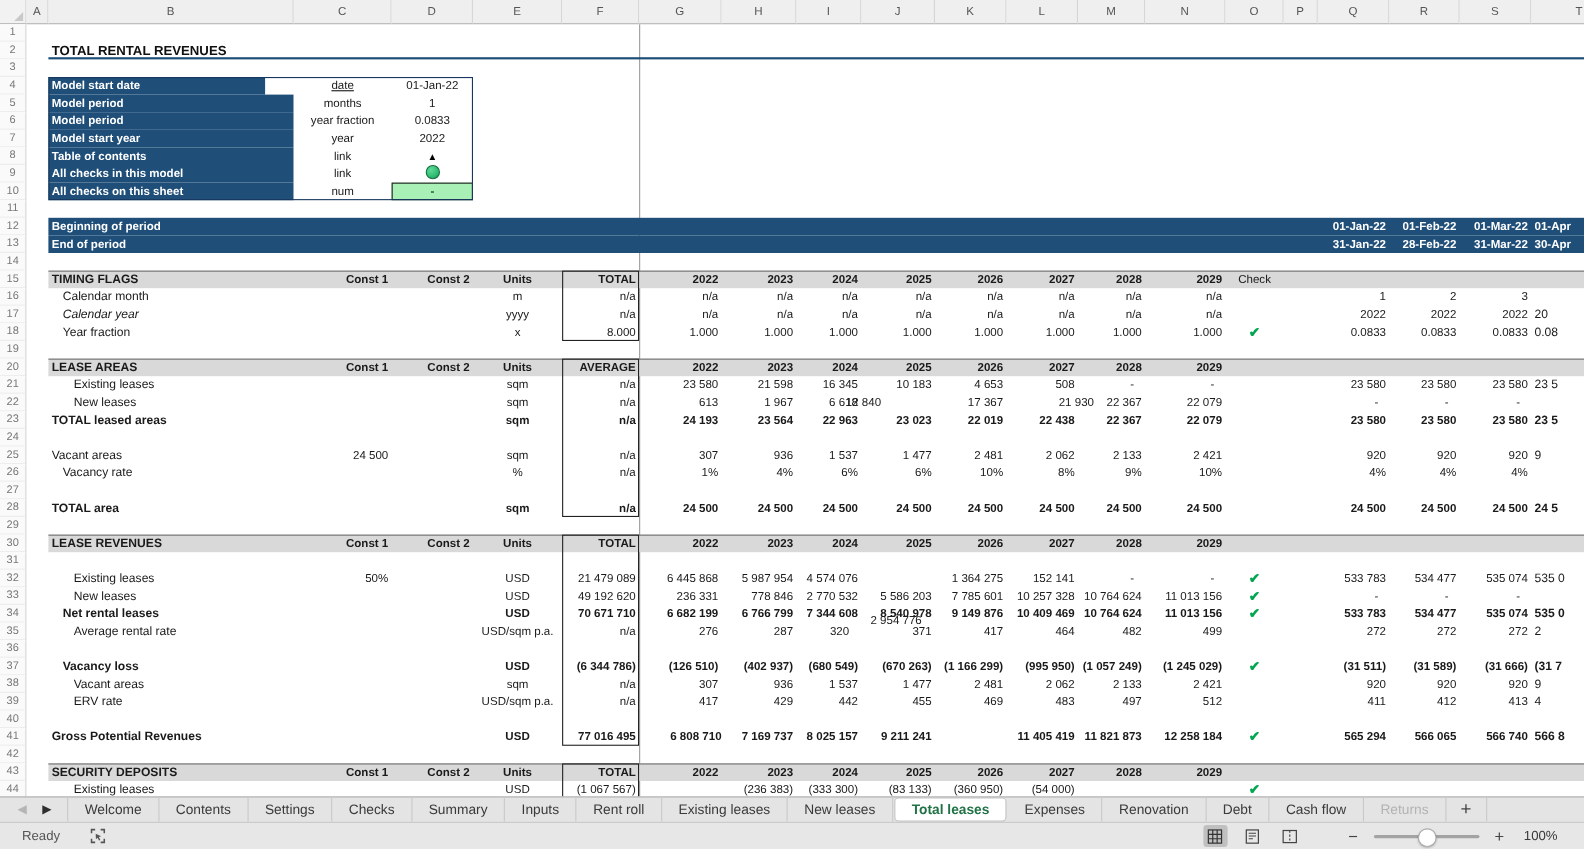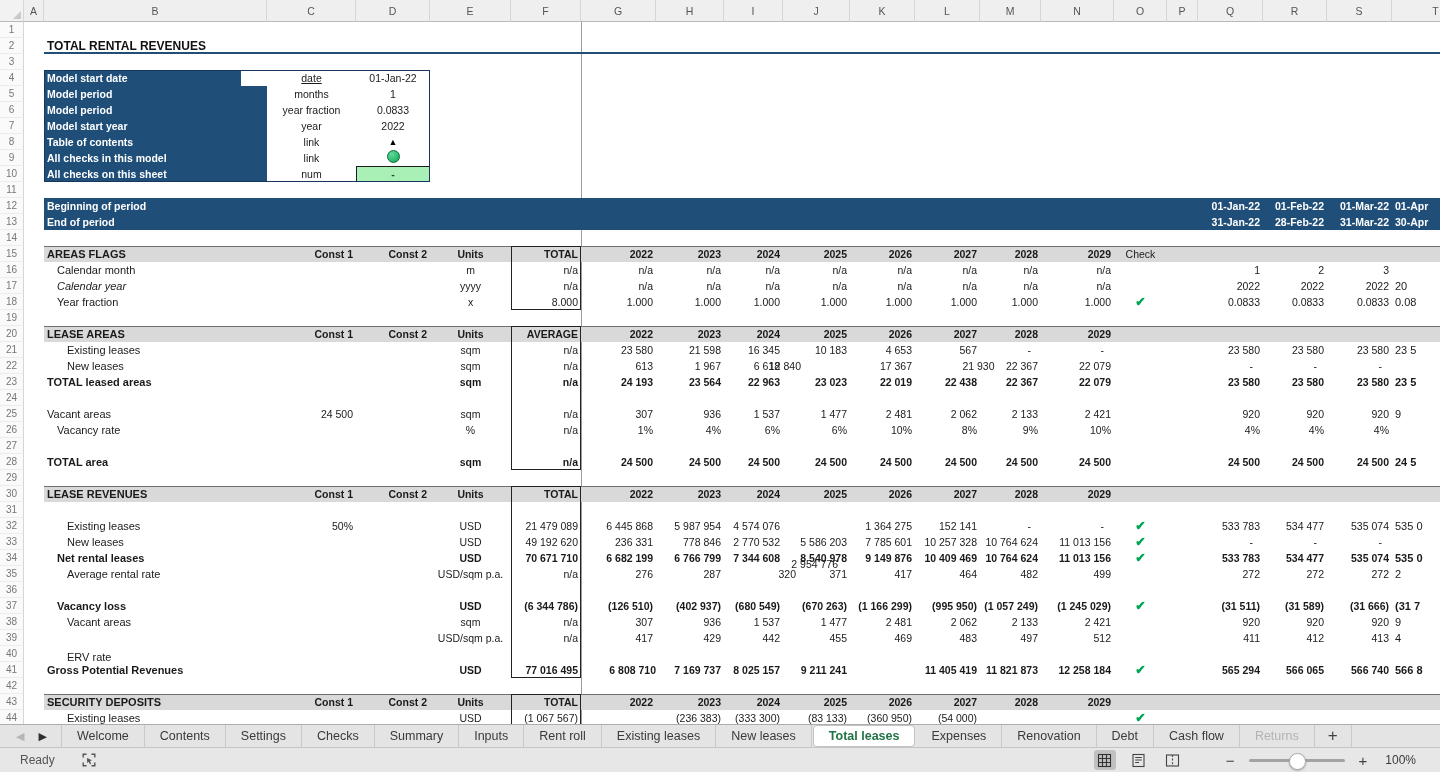--- a/index.html
+++ b/index.html
@@ -168,21 +168,21 @@
         <div class="cell ar w" style="left: 1263px; width: 64px;">28-Feb-22</div>
         <div class="cell ar w" style="left: 1327px; width: 65px;">31-Mar-22</div>
         <div class="cell al w l" style="left: 1392px; width: 88px;">30-Apr</div>
       </div>
       <div class="grow" style="top: 230px;">
         <div class="rownum">14</div>
       </div>
       <div class="grow" style="top: 246px;">
         <div class="band gray"></div>
         <div class="rownum">15</div>
-        <div class="cell al b" style="left: 44px; width: 223px;">AREAS FLAGS</div>
+        <div class="cell al b" style="left: 44px; width: 223px;">TIMING FLAGS</div>
         <div class="cell ar b" style="left: 267px; width: 89px;">Const 1</div>
         <div class="cell ar b" style="left: 356px; width: 74px;">Const 2</div>
         <div class="cell ac b" style="left: 430px; width: 81px;">Units</div>
         <div class="cell ar b" style="left: 511px; width: 70px;">TOTAL</div>
         <div class="cell ar b" style="left: 581px; width: 75px;">2022</div>
         <div class="cell ar b" style="left: 656px; width: 68px;">2023</div>
         <div class="cell ar b" style="left: 724px; width: 59px;">2024</div>
         <div class="cell ar b" style="left: 783px; width: 67px;">2025</div>
         <div class="cell ar b" style="left: 850px; width: 65px;">2026</div>
         <div class="cell ar b" style="left: 915px; width: 65px;">2027</div>
@@ -267,21 +267,21 @@
       <div class="grow" style="top: 342px;">
         <div class="rownum">21</div>
         <div class="cell al i2" style="left: 44px; width: 223px;">Existing leases</div>
         <div class="cell ac" style="left: 430px; width: 81px;">sqm</div>
         <div class="cell ar" style="left: 511px; width: 70px;">n/a</div>
         <div class="cell ar" style="left: 581px; width: 75px;">23 580</div>
         <div class="cell ar" style="left: 656px; width: 68px;">21 598</div>
         <div class="cell ar" style="left: 724px; width: 59px;">16 345</div>
         <div class="cell ar" style="left: 783px; width: 67px;">10 183</div>
         <div class="cell ar" style="left: 850px; width: 65px;">4 653</div>
-        <div class="cell ar" style="left: 915px; width: 65px;">567</div>
+        <div class="cell ar" style="left: 915px; width: 65px;">508</div>
         <div class="cell ar dash" style="left: 980px; width: 61px;">-</div>
         <div class="cell ar dash" style="left: 1041px; width: 73px;">-</div>
         <div class="cell ar" style="left: 1198px; width: 65px;">23 580</div>
         <div class="cell ar" style="left: 1263px; width: 64px;">23 580</div>
         <div class="cell ar" style="left: 1327px; width: 65px;">23 580</div>
         <div class="cell al l" style="left: 1392px; width: 88px;">23 5</div>
       </div>
       <div class="grow" style="top: 358px;">
         <div class="rownum">22</div>
         <div class="cell al i2" style="left: 44px; width: 223px;">New leases</div>
@@ -457,21 +457,21 @@
         <div class="cell ar b" style="left: 1327px; width: 65px;">535 074</div>
         <div class="cell al b l" style="left: 1392px; width: 88px;">535 0</div>
       </div>
       <div class="grow" style="top: 566px;">
         <div class="rownum">35</div>
         <div class="cell al i2" style="left: 44px; width: 223px;">Average rental rate</div>
         <div class="cell ac" style="left: 430px; width: 81px;">USD/sqm p.a.</div>
         <div class="cell ar" style="left: 511px; width: 70px;">n/a</div>
         <div class="cell ar" style="left: 581px; width: 75px;">276</div>
         <div class="cell ar" style="left: 656px; width: 68px;">287</div>
-        <div class="cell ar" style="left: 740px; width: 59px;">320</div>
+        <div class="cell ar" style="left: 716px; width: 59px;">320</div>
         <div class="cell ar" style="left: 783px; width: 67px;">371</div>
         <div class="cell ar" style="left: 850px; width: 65px;">417</div>
         <div class="cell ar" style="left: 915px; width: 65px;">464</div>
         <div class="cell ar" style="left: 980px; width: 61px;">482</div>
         <div class="cell ar" style="left: 1041px; width: 73px;">499</div>
         <div class="cell ar" style="left: 1198px; width: 65px;">272</div>
         <div class="cell ar" style="left: 1263px; width: 64px;">272</div>
         <div class="cell ar" style="left: 1327px; width: 65px;">272</div>
         <div class="cell al l" style="left: 1392px; width: 88px;">2</div>
       </div>
@@ -510,21 +510,21 @@
         <div class="cell ar" style="left: 915px; width: 65px;">2 062</div>
         <div class="cell ar" style="left: 980px; width: 61px;">2 133</div>
         <div class="cell ar" style="left: 1041px; width: 73px;">2 421</div>
         <div class="cell ar" style="left: 1198px; width: 65px;">920</div>
         <div class="cell ar" style="left: 1263px; width: 64px;">920</div>
         <div class="cell ar" style="left: 1327px; width: 65px;">920</div>
         <div class="cell al l" style="left: 1392px; width: 88px;">9</div>
       </div>
       <div class="grow" style="top: 630px;">
         <div class="rownum">39</div>
-        <div class="cell al i2" style="left: 44px; width: 223px; margin-top: 19px;">ERV rate</div>
+        <div class="cell al i2" style="left: 44px; width: 223px;">ERV rate</div>
         <div class="cell ac" style="left: 430px; width: 81px;">USD/sqm p.a.</div>
         <div class="cell ar" style="left: 511px; width: 70px;">n/a</div>
         <div class="cell ar" style="left: 581px; width: 75px;">417</div>
         <div class="cell ar" style="left: 656px; width: 68px;">429</div>
         <div class="cell ar" style="left: 724px; width: 59px;">442</div>
         <div class="cell ar" style="left: 783px; width: 67px;">455</div>
         <div class="cell ar" style="left: 850px; width: 65px;">469</div>
         <div class="cell ar" style="left: 915px; width: 65px;">483</div>
         <div class="cell ar" style="left: 980px; width: 61px;">497</div>
         <div class="cell ar" style="left: 1041px; width: 73px;">512</div>

